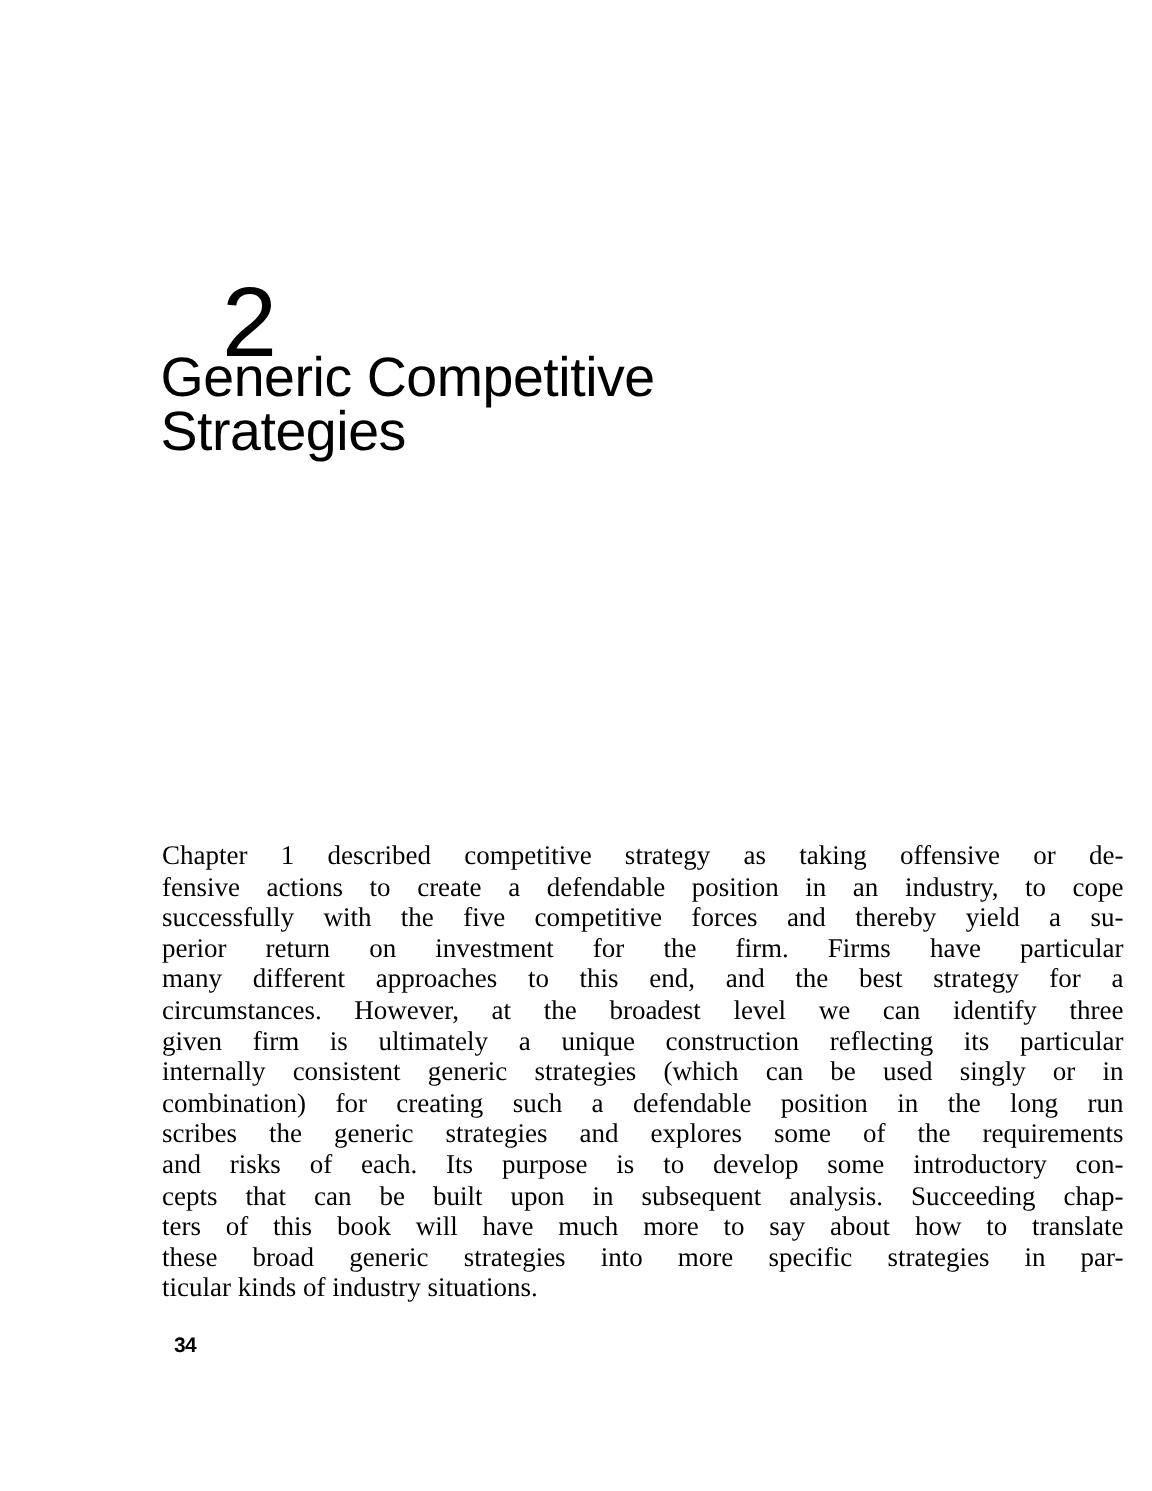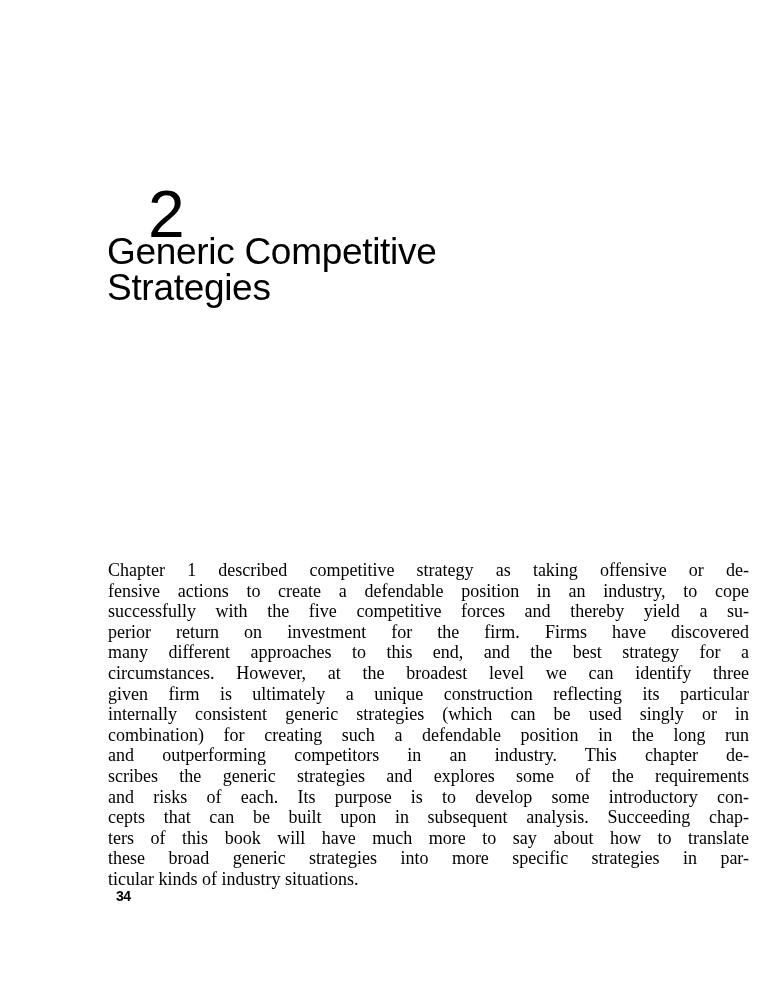--- a/index.html
+++ b/index.html
@@ -81,27 +81,26 @@
 
 <h1 class="chapter-title">
   <span>Generic Competitive</span>
   <span>Strategies</span>
 </h1>
 
 <p class="body-text">
   <span class="line">Chapter 1 described competitive strategy as taking offensive or de-</span>
   <span class="line">fensive actions to create a defendable position in an industry, to cope</span>
   <span class="line">successfully with the five competitive forces and thereby yield a su-</span>
-  <span class="line">perior return on investment for the firm. Firms have discovered</span>
+  <span class="line">perior return on investment for the firm. Firms have particular</span>
   <span class="line">many different approaches to this end, and the best strategy for a</span>
   <span class="line">circumstances. However, at the broadest level we can identify three</span>
   <span class="line">given firm is ultimately a unique construction reflecting its particular</span>
   <span class="line">internally consistent generic strategies (which can be used singly or in</span>
   <span class="line">combination) for creating such a defendable position in the long run</span>
-  <span class="line">and outperforming competitors in an industry. This chapter de-</span>
   <span class="line">scribes the generic strategies and explores some of the requirements</span>
   <span class="line">and risks of each. Its purpose is to develop some introductory con-</span>
   <span class="line">cepts that can be built upon in subsequent analysis. Succeeding chap-</span>
   <span class="line">ters of this book will have much more to say about how to translate</span>
   <span class="line">these broad generic strategies into more specific strategies in par-</span>
   <span class="line last">ticular kinds of industry situations.</span>
 </p>
 
 <div class="page-number">34</div>
 

